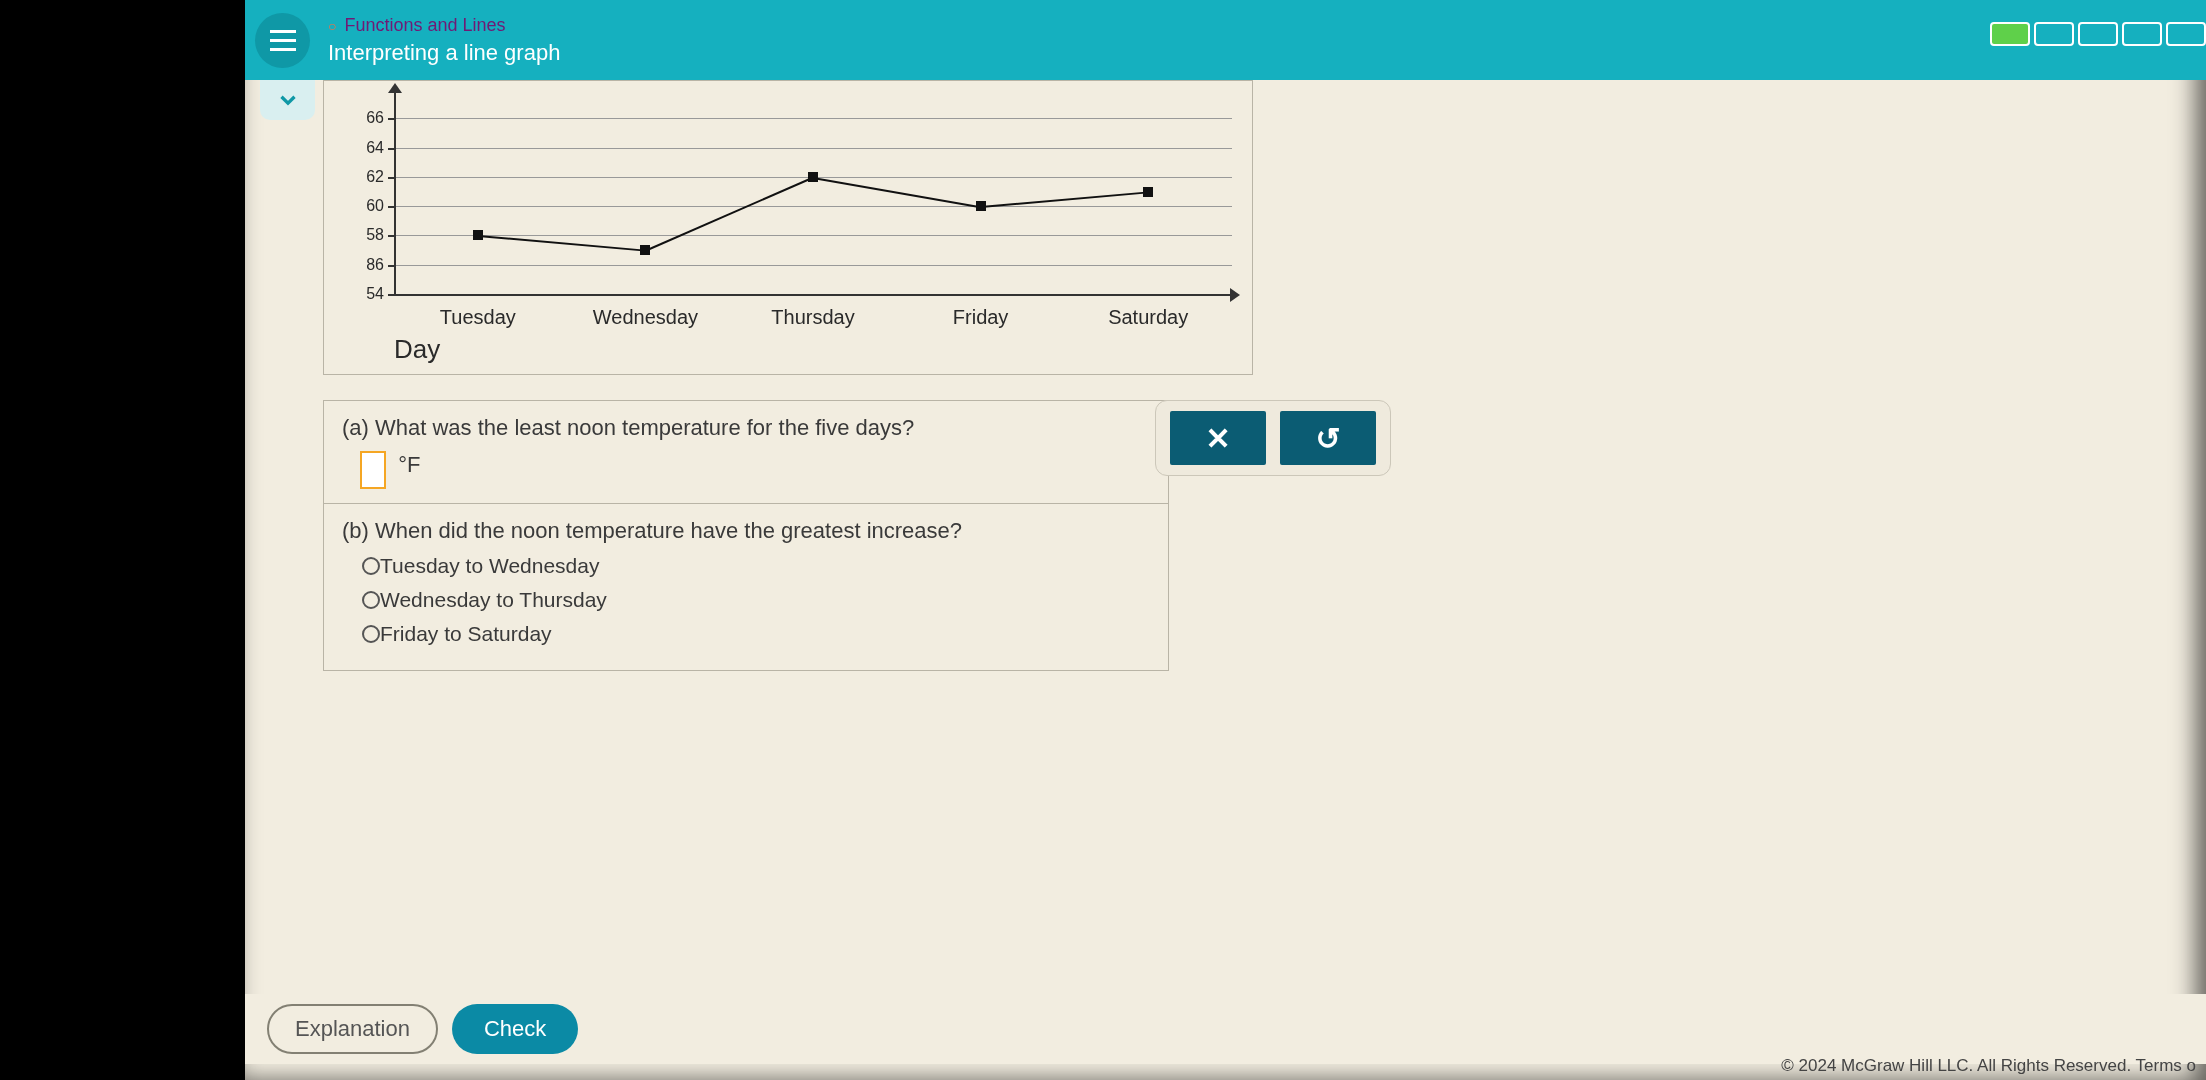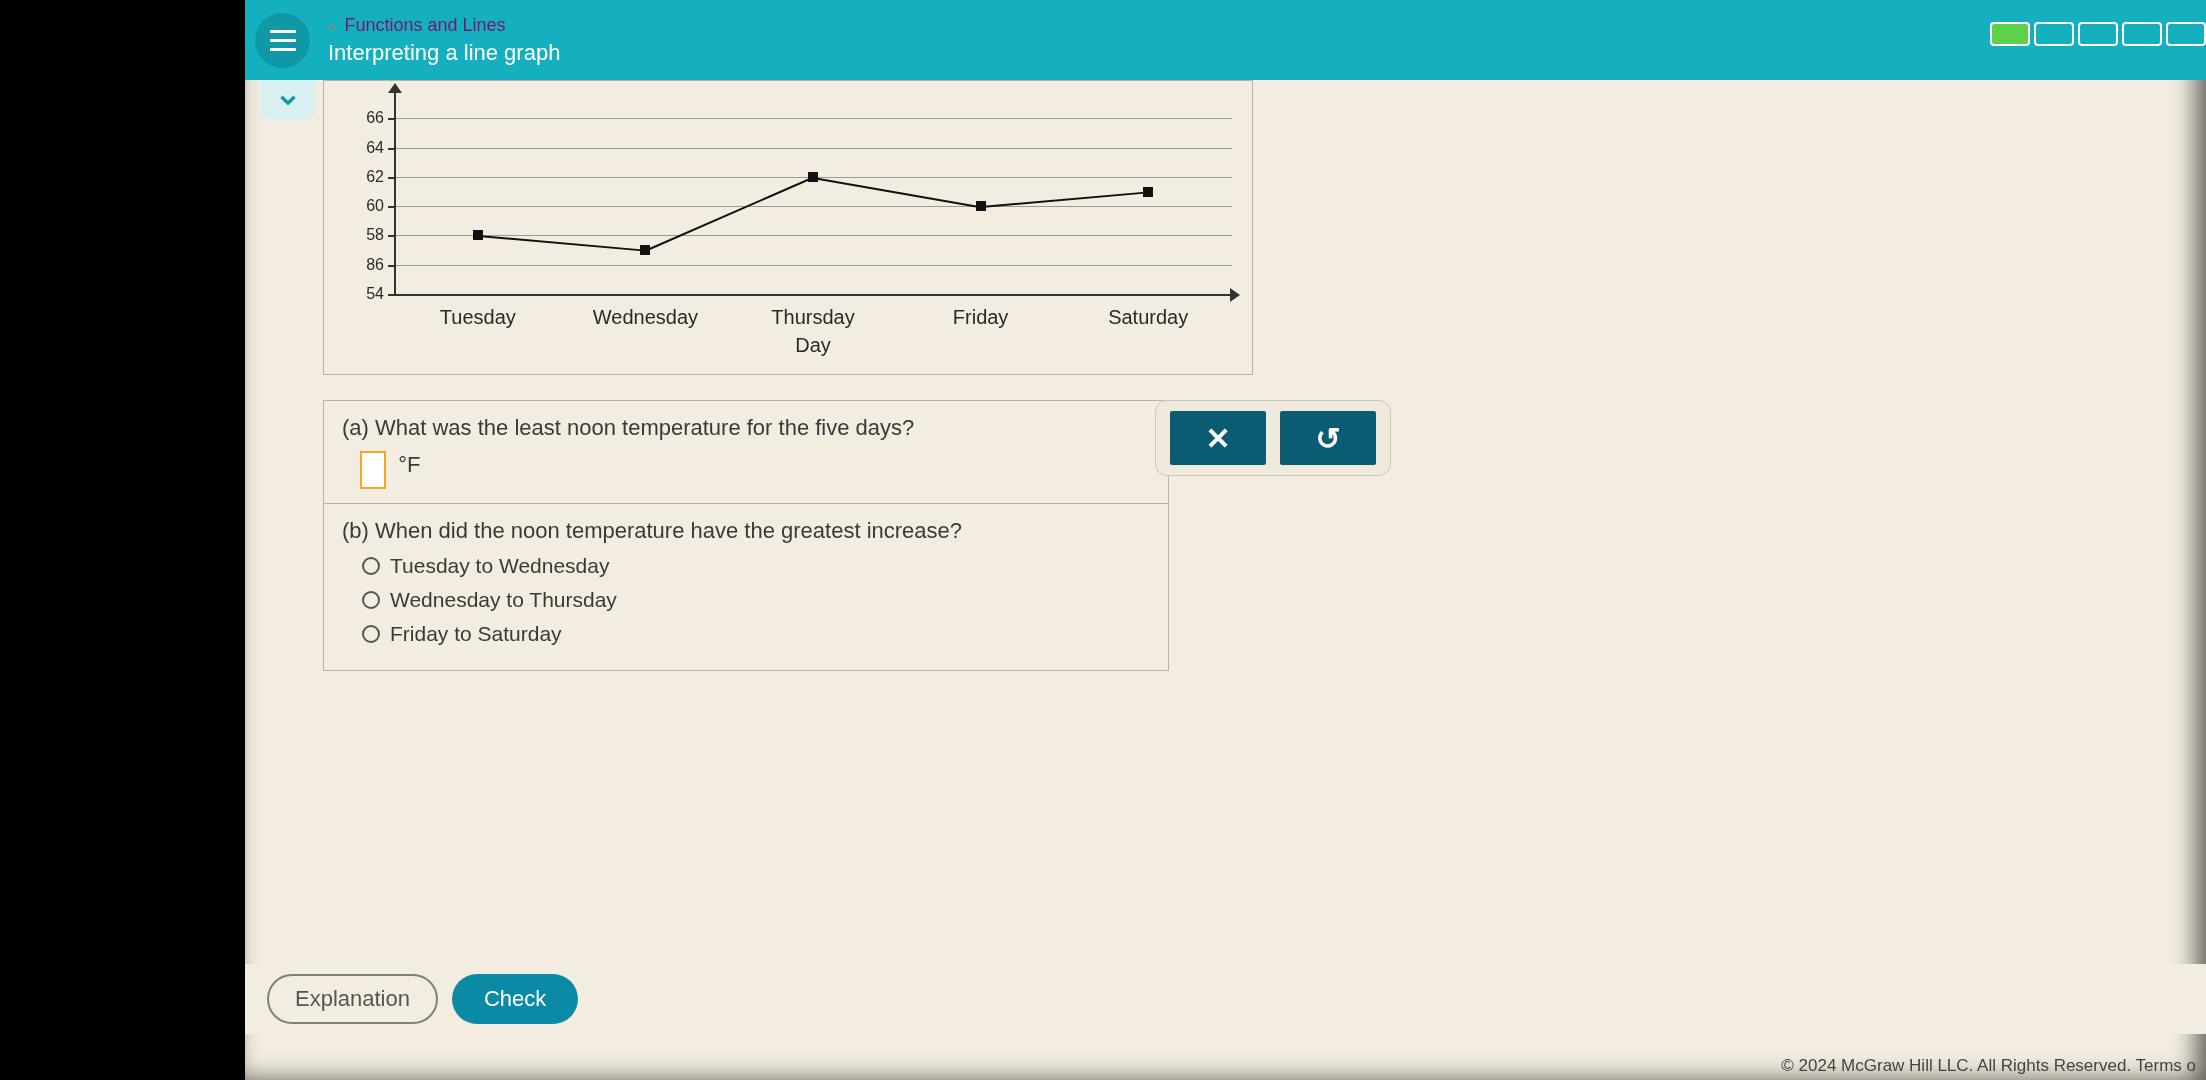--- a/index.html
+++ b/index.html
@@ -124,22 +124,22 @@
   .x-label {
     position: absolute;
     font-size: 20px;
     color: #2a2a2a;
     transform: translateX(-50%);
     white-space: nowrap;
   }
   .xlabel-caption {
     position: absolute;
     left: 60px; right: 10px;
-    text-align: center;
-    font-size: 20px;
+    text-align: left;
+    font-size: 26px;
     color: #2a2a2a;
   }
   .plot { position: absolute; left: 60px; top: 0; right: 10px; }
   .pt {
     position: absolute;
     width: 10px; height: 10px; background: #111;
     transform: translate(-50%,-50%);
   }
   .seg {
     position: absolute;
@@ -164,21 +164,21 @@
     display: inline-block;
     width: 26px; height: 38px;
     border: 2px solid #f5a623;
     background: #fff;
     vertical-align: middle;
     margin-left: 18px;
     margin-top: 10px;
   }
   .unit { margin-left: 6px; vertical-align: middle; }
   .opts { margin-top: 10px; padding-left: 20px; }
-  .opt { display: flex; align-items: center; gap: 10px; margin: 10px 0; font-size: 21px; }
+  .opt { display: flex; align-items: center; margin: 10px 0; font-size: 21px; }
   .radio { width: 18px; height: 18px; border: 2px solid #555; border-radius: 50%; flex: 0 0 18px; }
 
   
   .actions {
     position: absolute;
     left: 910px;
     top: 320px;
     display: flex;
     gap: 14px;
     padding: 10px 14px;
@@ -192,21 +192,21 @@
     color: #fff;
     display: flex; align-items: center; justify-content: center;
     font-size: 30px; font-weight: bold;
     border-radius: 2px;
     cursor: pointer;
   }
 
   
   .footer {
     position: absolute;
-    left: 0; right: 0; bottom: 46px;
+    left: 0; right: 0; bottom: 16px;
     height: 70px;
     display: flex;
     align-items: center;
     gap: 14px;
     padding-left: 22px;
     background: #f2ede0;
   }
   .btn-outline {
     border: 2px solid #838073;
     color: #555;

